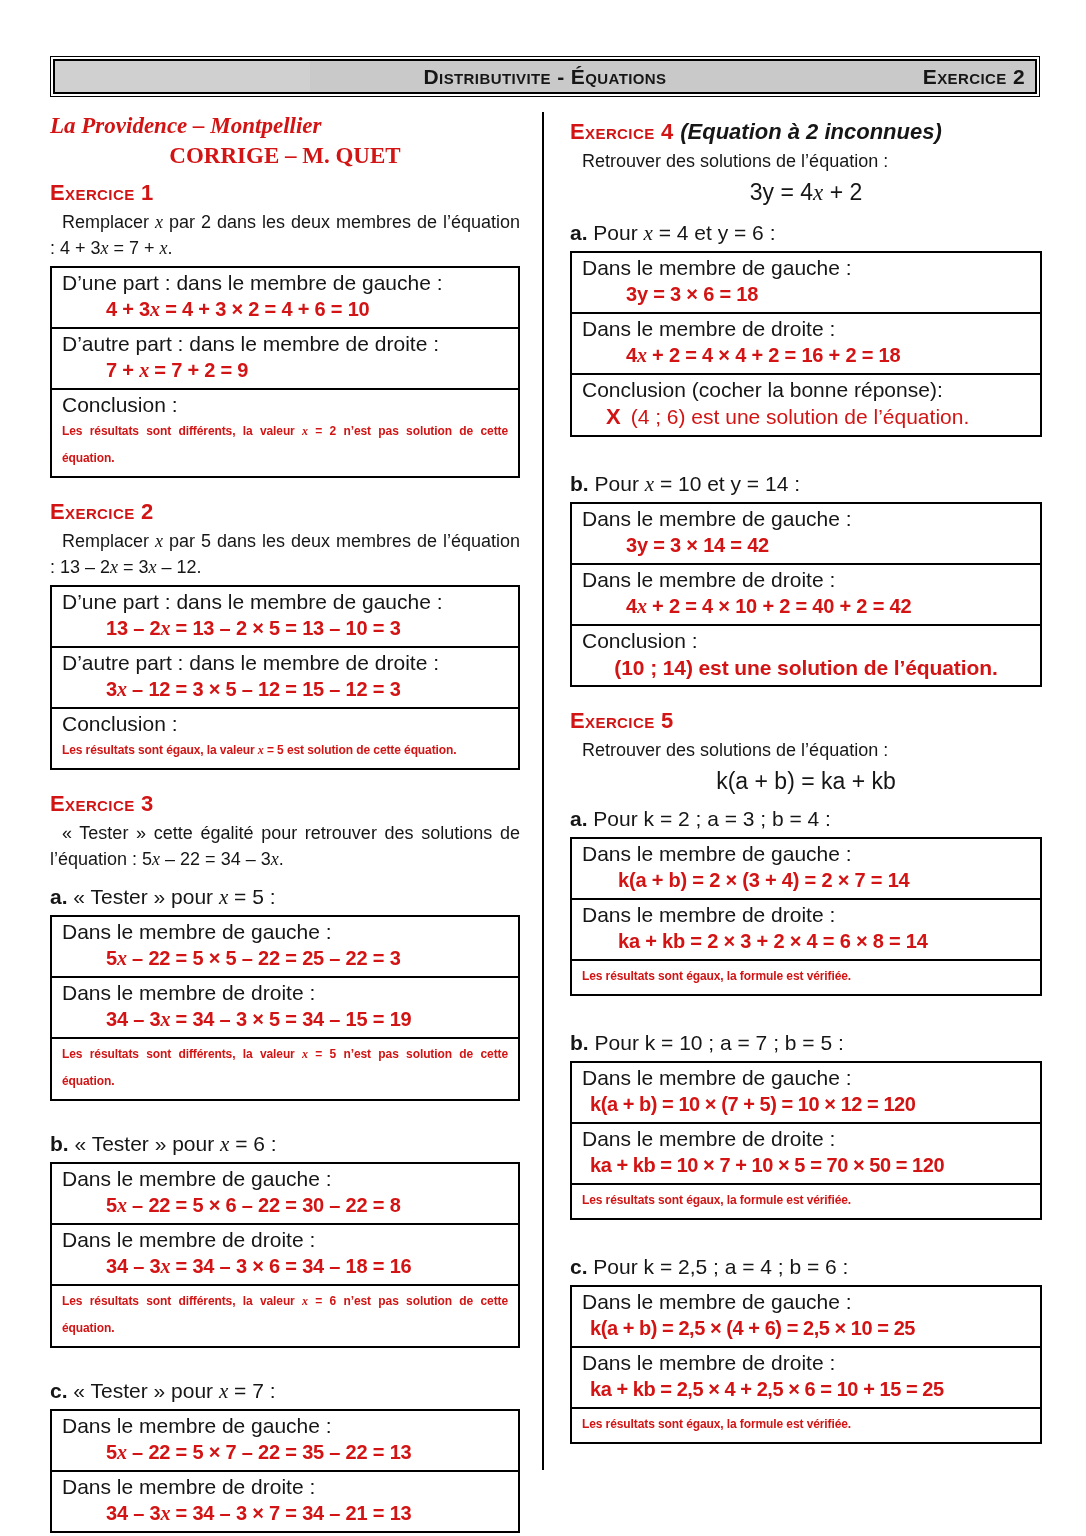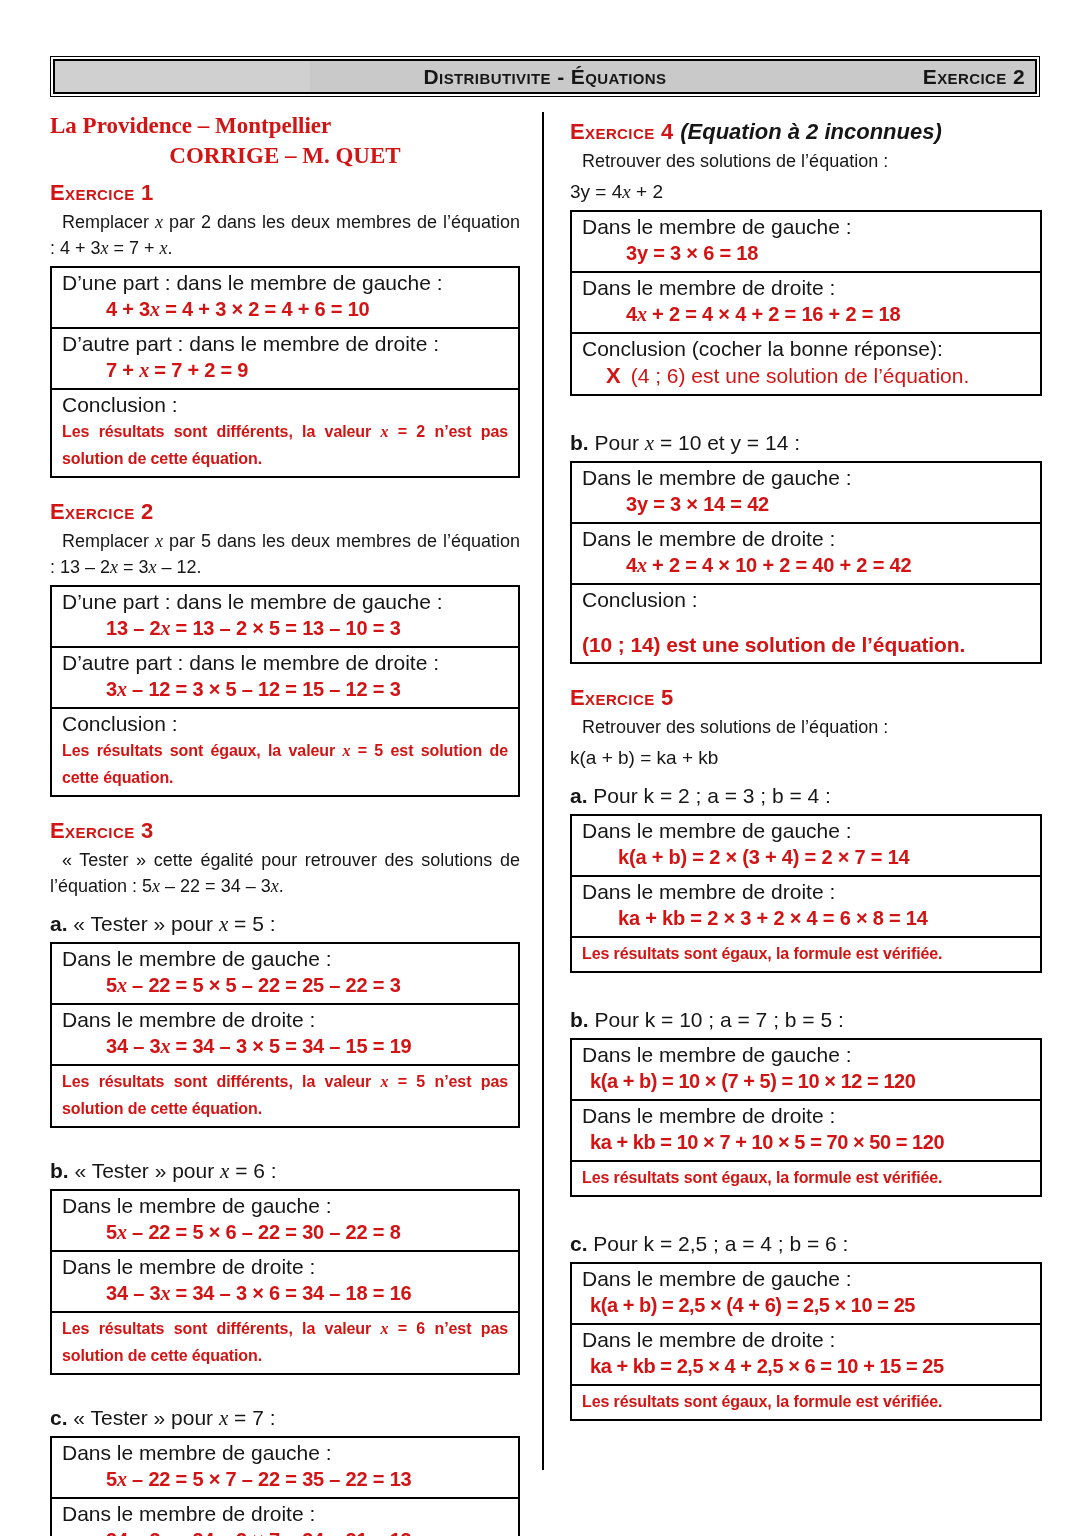--- a/index.html
+++ b/index.html
@@ -29,43 +29,43 @@
   }
   .hdr-ex{
     position:absolute;right:10px;top:4px;
     font-weight:bold;font-size:21px;font-variant:small-caps;letter-spacing:.4px;
   }
   .divider{position:absolute;left:542px;top:112px;width:2px;height:1358px;background:#000;}
   .col{position:absolute;top:112px;}
   .col-left{left:50px;width:470px;}
   .col-right{left:570px;width:472px;}
 
-  .school{color:var(--red);font-family:"Liberation Serif",serif;font-weight:bold;font-size:23px;line-height:28px;}
+  .school{color:var(--red);font-family:"Liberation Serif",serif;font-style:italic;font-weight:bold;font-size:23px;line-height:28px;}
   .corrige{color:var(--red);font-family:"Liberation Serif",serif;font-weight:bold;font-size:23px;line-height:28px;text-align:center;margin-top:2px;}
   .exh{color:var(--red);font-weight:bold;font-size:22px;line-height:27px;font-variant:small-caps;letter-spacing:.4px;margin-top:9px;}
   .exh .sub{color:var(--ink);font-variant:normal;letter-spacing:0;font-size:22px;font-style:italic;}
   .mt20{margin-top:20px;}
   .para{font-size:18px;line-height:26px;text-align:justify;text-indent:12px;margin-top:3px;}
-  .ceq{font-size:19px;line-height:26px;text-align:left;margin-top:5px;}
+  .ceq{font-size:23px;line-height:26px;text-align:center;margin-top:5px;}
   .part{font-size:21px;line-height:26px;margin-top:12px;}
   .part .pl{font-weight:bold;}
   .mt30{margin-top:30px;}
   .mt34{margin-top:34px;}
 
   .tbl{border:2px solid #000;margin-top:5px;}
   .row{padding:2px 10px 4px;}
   .row + .row{border-top:2px solid #000;}
   .lbl{font-size:21px;line-height:26px;}
   .eq{
     color:var(--red);font-weight:bold;font-size:20px;line-height:27px;
     padding-left:44px;white-space:nowrap;letter-spacing:-0.2px;
   }
   .eq.long{padding-left:8px;letter-spacing:-0.45px;}
   .concl{
-    color:var(--red);font-weight:bold;font-size:16px;line-height:27px;
+    color:var(--red);font-weight:bold;font-size:12px;line-height:27px;
     text-align:justify;letter-spacing:-0.1px;
   }
   .opt{display:flex;align-items:center;gap:10px;font-size:21px;line-height:28px;padding-left:24px;}
   .opt .xmark{color:var(--red);font-weight:bold;font-size:22px;flex:0 0 auto;}
   .opt .otext.redtxt{color:var(--red);text-align:right;}
   .cbox{display:inline-block;width:17px;height:17px;border:2px solid #161616;flex:0 0 auto;background:#fff;}
   .mx{font-family:"Liberation Serif",serif;font-style:italic;}
 </style>
 </head>
 <body>
@@ -179,20 +179,24 @@
 
   <div class="col col-right">
 
     <div class="exh" style="margin-top:6px;">
       <span>Exercice 4</span>
       <span class="sub" style="font-weight:bold;">(Equation à 2 inconnues)</span>
     </div>
     <div class="para">Retrouver des solutions de l’équation :</div>
     <div class="ceq">3y = 4<i class="mx">x</i> + 2</div>
 
+    <div class="part" style="margin-top:14px;">
+      <span class="pl">a.</span>
+      <span>Pour <i class="mx">x</i> = 4 et y = 6 :</span>
+    </div>
     <div class="tbl">
       <div class="row">
         <div class="lbl">Dans le membre de gauche :</div>
         <div class="eq">3y = 3 × 6 = 18</div>
       </div>
       <div class="row">
         <div class="lbl">Dans le membre de droite :</div>
         <div class="eq">4<i class="mx">x</i> + 2 = 4 × 4 + 2 = 16 + 2 = 18</div>
       </div>
       <div class="row">
@@ -212,21 +216,21 @@
       <div class="row">
         <div class="lbl">Dans le membre de gauche :</div>
         <div class="eq">3y = 3 × 14 = 42</div>
       </div>
       <div class="row">
         <div class="lbl">Dans le membre de droite :</div>
         <div class="eq">4<i class="mx">x</i> + 2 = 4 × 10 + 2 = 40 + 2 = 42</div>
       </div>
       <div class="row">
         <div class="lbl">Conclusion :</div>
-        <div class="concl" style="text-align:left;font-size:21px;margin-top:18px;">(10 ; 14) est une solution de l’équation.</div>
+        <div class="concl" style="text-align:center;font-size:21px;">(10 ; 14) est une solution de l’équation.</div>
       </div>
     </div>
 
     <div class="exh mt20">Exercice 5</div>
     <div class="para">Retrouver des solutions de l’équation :</div>
     <div class="ceq">k(a + b) = ka + kb</div>
 
     <div class="part" style="margin-top:12px;">
       <span class="pl">a.</span>
       <span>Pour k = 2 ; a = 3 ; b = 4 :</span>

